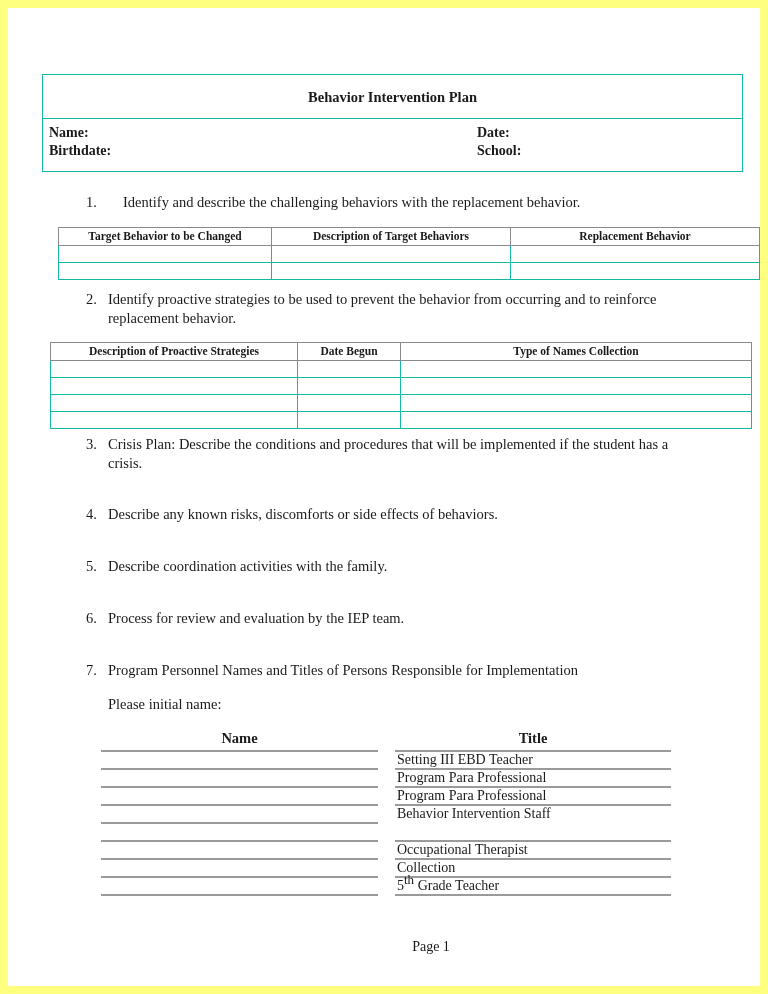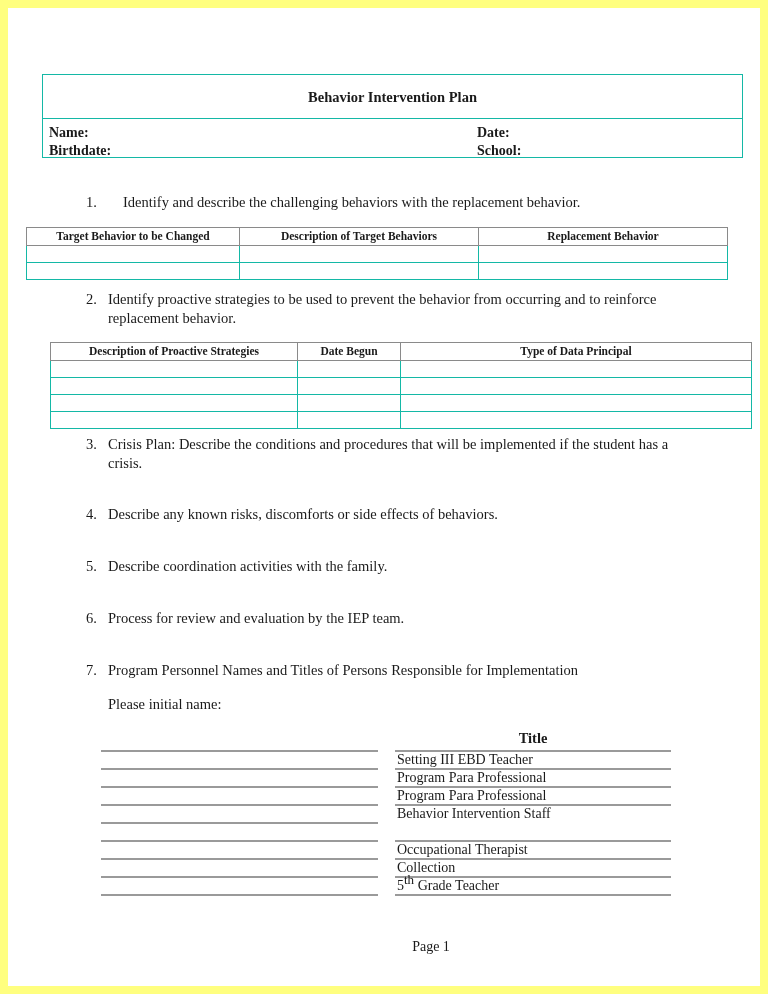--- a/index.html
+++ b/index.html
@@ -44,21 +44,21 @@
   }
   #header-table .title-cell {
     height: 44px;
     text-align: center;
     font-weight: bold;
     font-size: 14.5px;
     padding-top: 14px;
     box-sizing: border-box;
   }
   #header-table .fields-cell {
-    height: 39px;
+    height: 53px;
     padding: 6px 0 0 6px;
     box-sizing: border-box;
     position: relative;
   }
   .field-col {
     position: absolute;
     font-weight: bold;
     font-size: 14px;
     line-height: 18px;
   }
@@ -88,21 +88,21 @@
   #item-2 { left: 78px; top: 282px; width: 600px; }
   #item-3 { left: 78px; top: 427px; width: 614px; }
   #item-4 { left: 78px; top: 497px; width: 600px; }
   #item-5 { left: 78px; top: 549px; width: 600px; }
   #item-6 { left: 78px; top: 601px; width: 600px; }
   #item-7 { left: 78px; top: 653px; width: 620px; }
 
   
   #table-1 {
     position: absolute;
-    left: 18px;
+    left: 50px;
     top: 219px;
     width: 701px;
   }
   #table-2 {
     position: absolute;
     left: 42px;
     top: 334px;
     width: 701px;
   }
   .doc-table th {
@@ -255,21 +255,21 @@
   <table id="table-2" class="doc-table">
     <colgroup>
       <col style="width:247px">
       <col style="width:103px">
       <col style="width:351px">
     </colgroup>
     <thead>
       <tr>
         <th>Description of Proactive Strategies</th>
         <th>Date Begun</th>
-        <th>Type of Data Principal</th>
+        <th>Type of Names Collection</th>
       </tr>
     </thead>
     <tbody>
       <tr>
         <td class="blank-row-cell"></td>
         <td class="blank-row-cell"></td>
         <td class="blank-row-cell"></td>
       </tr>
       <tr>
         <td class="blank-row-cell"></td>
@@ -311,20 +311,21 @@
 
   <div class="item narrow-indent" id="item-7">
     <span class="num">7.</span>
     <span class="body">Program Personnel Names and Titles of Persons Responsible for Implementation</span>
   </div>
 
   <div id="initial-note">Please initial name:</div>
 
   <div id="sig-area">
     <div id="sig-heads">
+      <div class="sig-head" id="sig-head-name">Name</div>
       <div class="sig-head" id="sig-head-title">Title</div>
     </div>
 
     <div class="sig-row">
       <div class="sig-name-line"></div>
       <div class="sig-title-line">Setting III EBD Teacher</div>
     </div>
     <div class="sig-row">
       <div class="sig-name-line"></div>
       <div class="sig-title-line">Program Para Professional</div>

